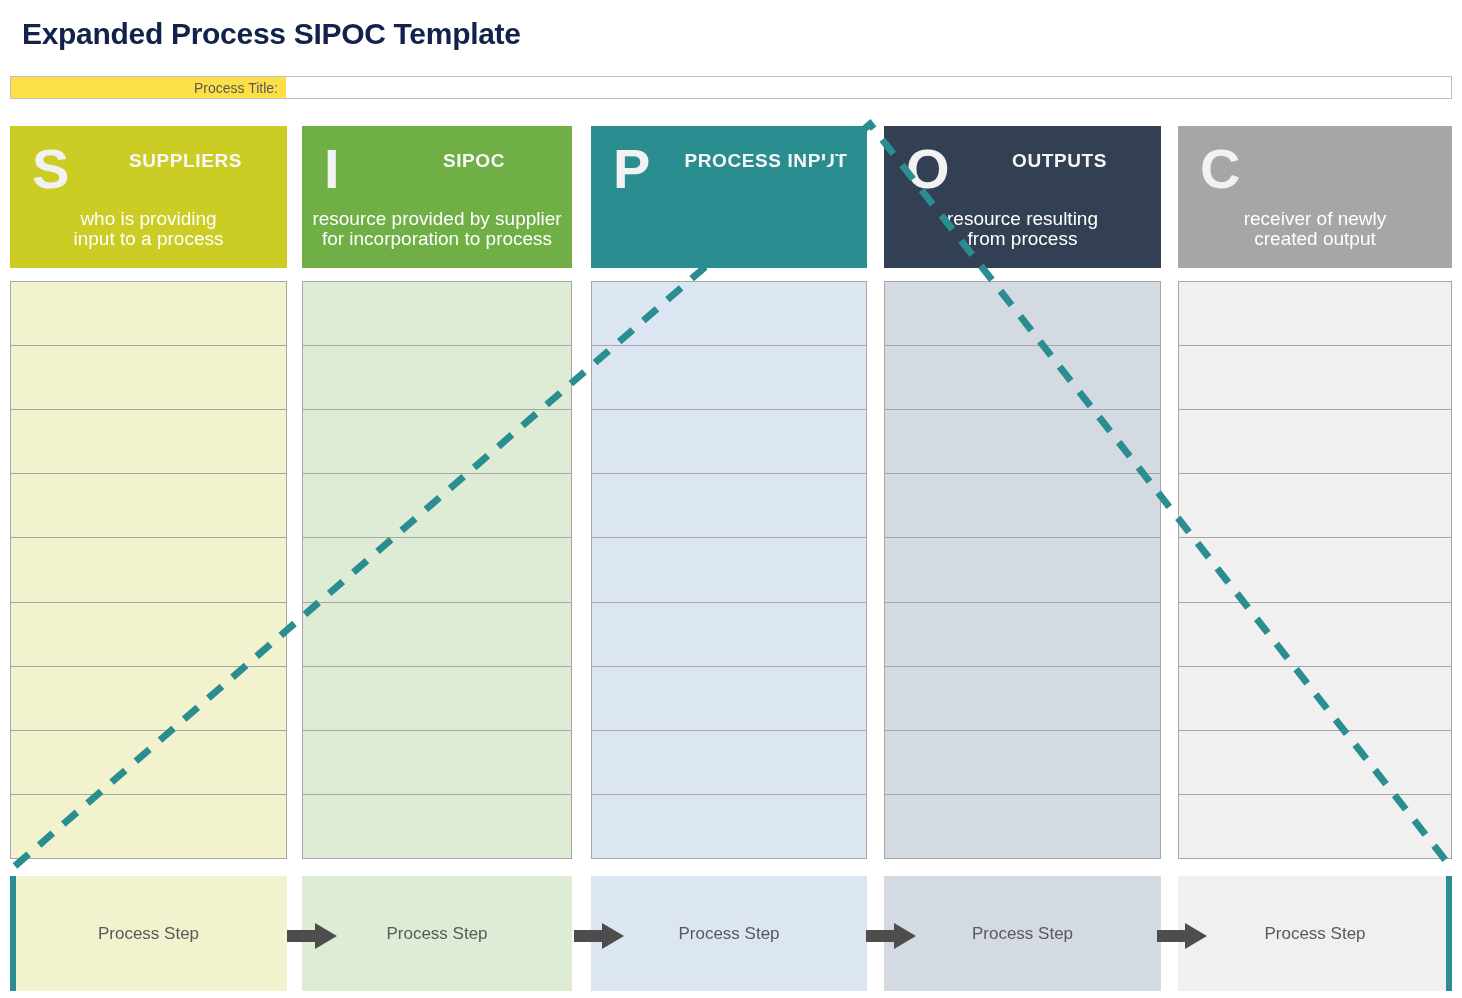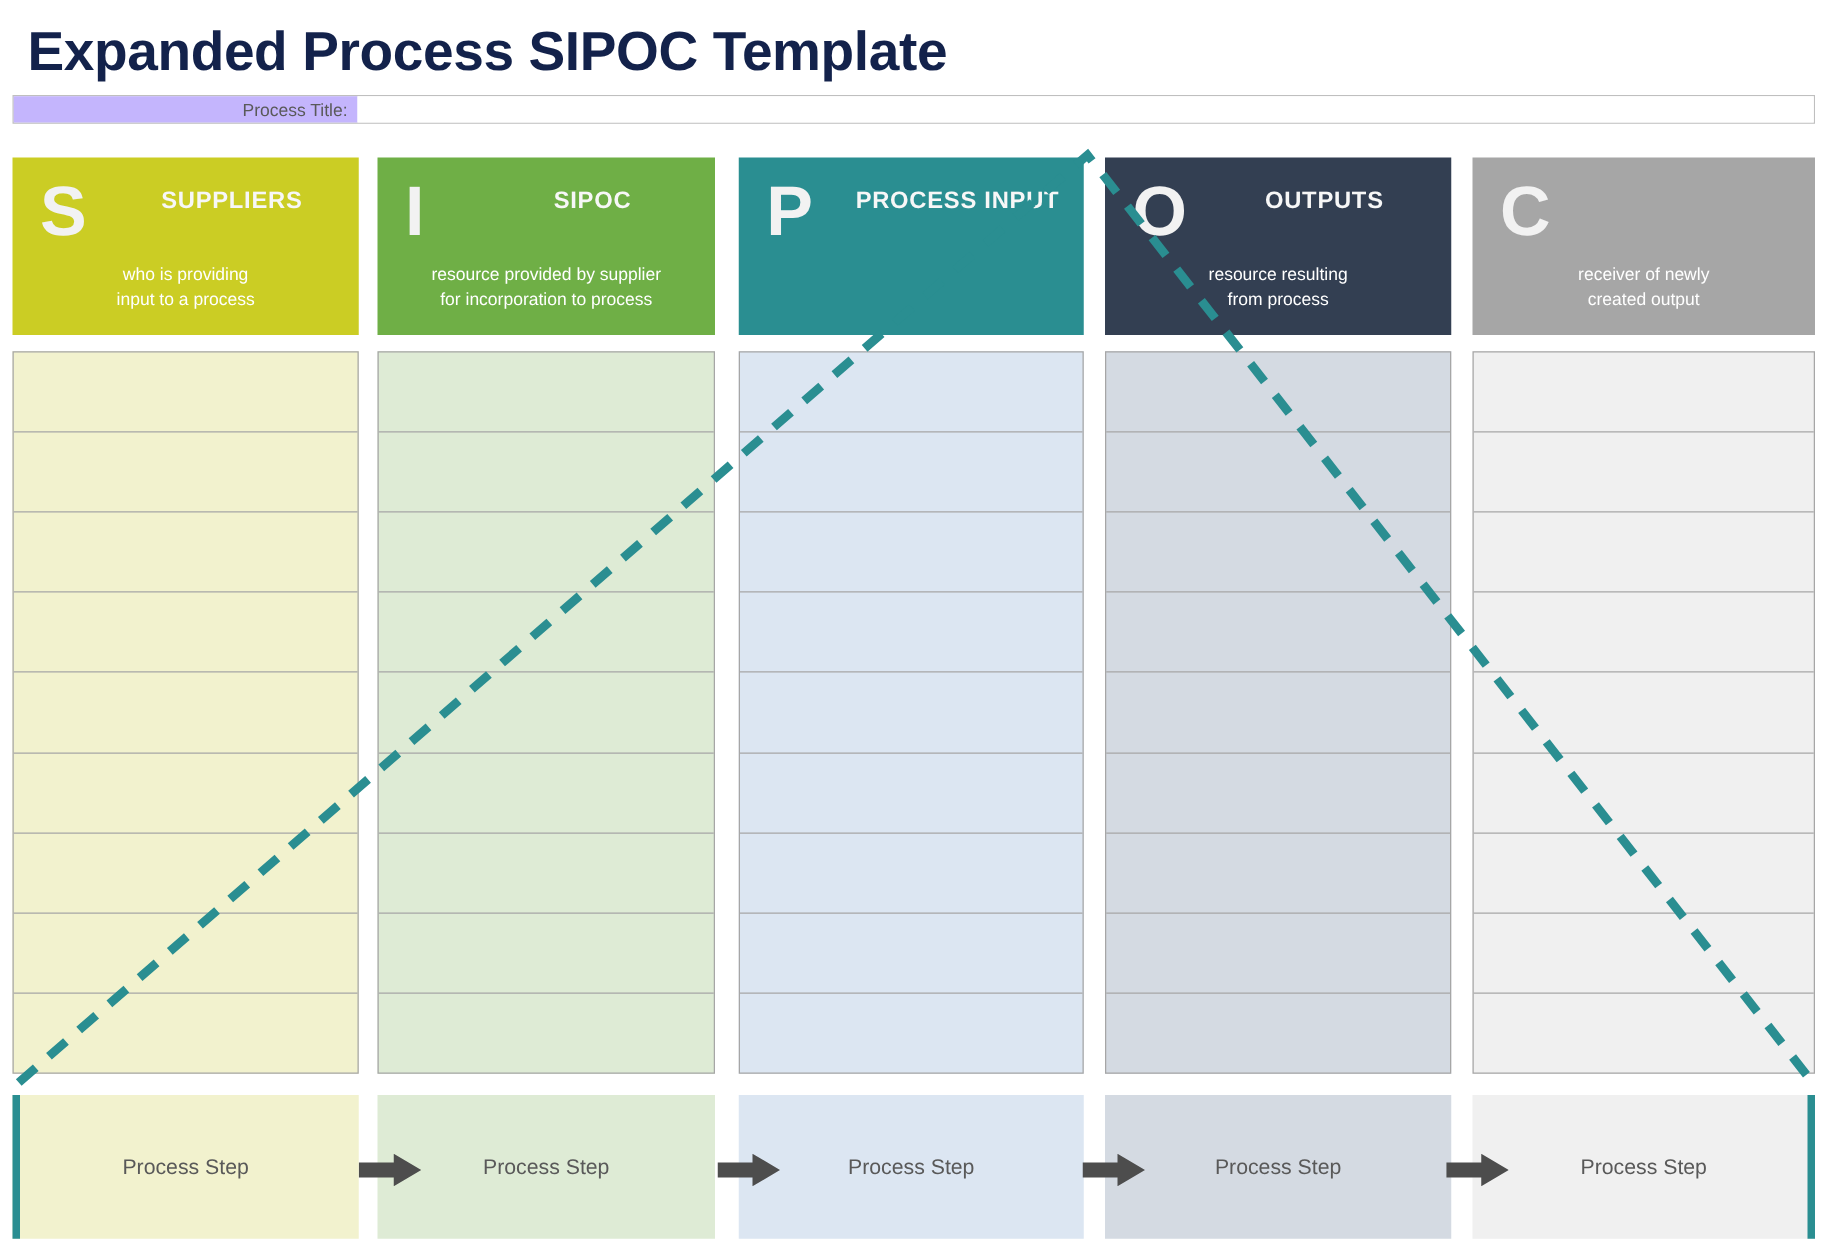--- a/index.html
+++ b/index.html
@@ -8,33 +8,33 @@
     background:#ffffff;
     font-family:"Liberation Sans", sans-serif;
     overflow:hidden;
     position:relative;
   }
   #page{position:absolute;left:0;top:0;width:1462px;height:998px;}
 
   
   .page-title{
     position:absolute;left:22px;top:17px;
-    font-size:44px;font-weight:bold;letter-spacing:-0.3px;
+    font-size:30px;font-weight:bold;letter-spacing:-0.3px;
     color:#13224B;
     white-space:nowrap;
   }
 
   
   .title-bar{
     position:absolute;left:10px;top:76px;width:1442px;height:23px;
     display:flex;align-items:stretch;
     border:1px solid #BFBFBF;box-sizing:border-box;
   }
   .title-label{
-    width:275px;background:#c4b5fd;
+    width:275px;background:#fde047;
     display:flex;align-items:center;justify-content:flex-end;
     padding-right:8px;box-sizing:border-box;
     font-size:14px;color:#595959;
   }
   .title-input{
     flex:1;background:#ffffff;border:none;outline:none;
     font-size:14px;color:#333;padding:0 6px;
     font-family:"Liberation Sans", sans-serif;
   }
 
@@ -51,21 +51,21 @@
   }
   .hdr .hdr-name{
     position:absolute;left:80px;right:6px;top:22px;
     text-align:center;
     font-size:19px;letter-spacing:0.6px;line-height:25px;
     color:#F7F7F7;font-weight:bold;
   }
   .hdr .hdr-desc{
     position:absolute;left:6px;right:6px;bottom:19px;
     text-align:center;
-    font-size:14px;line-height:20px;color:#FFFFFF;
+    font-size:19px;line-height:20px;color:#FFFFFF;
   }
 
   
   .grid{position:absolute;left:0;top:281px;width:1462px;height:578px;}
   .gcol{
     position:absolute;top:0;height:578px;
     border:1px solid #A6A6A6;box-sizing:border-box;
     display:flex;flex-direction:column;
   }
   .gcell{

